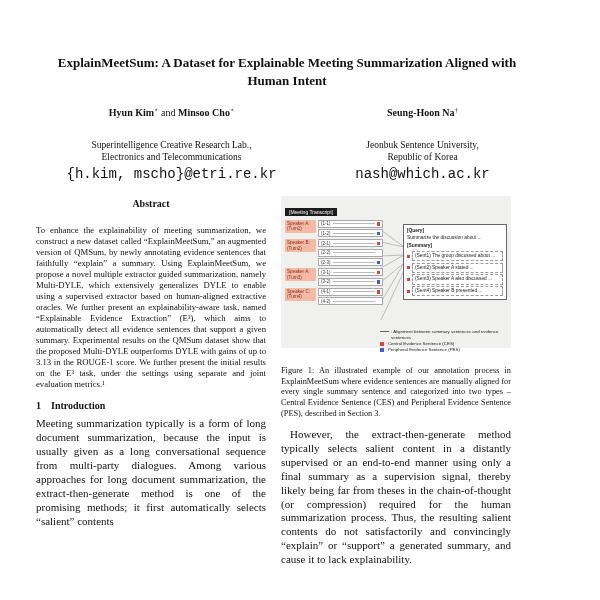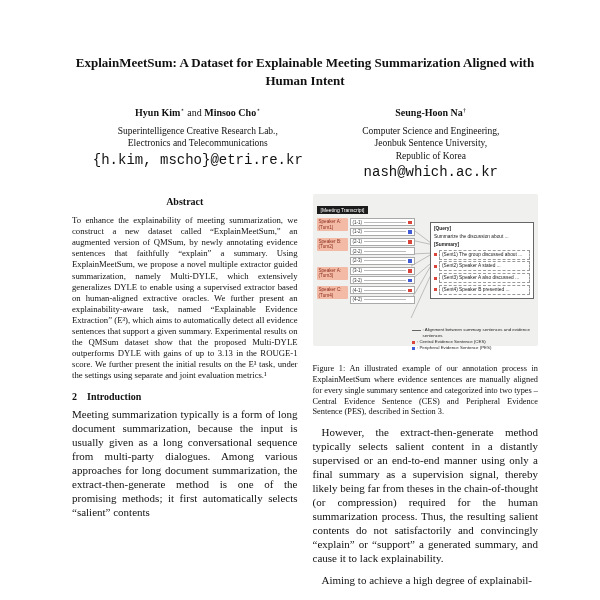--- a/index.html
+++ b/index.html
@@ -1,35 +1,35 @@
 <!DOCTYPE html>
 <html><head>
 <meta charset="utf-8">
 <style>
   * { margin:0; padding:0; box-sizing:border-box; }
   html,body { width:600px; height:600px; background:#ffffff; }
   body { font-family:"Liberation Serif","DejaVu Serif",serif; color:#111; }
-  .page { width:600px; height:600px; overflow:hidden; padding:54px 62px 0 72px; }
+  .page { width:600px; height:600px; overflow:hidden; padding:54px 62px 0 36px; }
 
   .title { font-size:13px; font-weight:bold; text-align:center; line-height:1.4; margin:0 auto; max-width:470px; }
 
   .authors-row { display:flex; margin-top:16px; }
   .author-block { text-align:center; }
   .author-block.left { width:54%; }
   .author-block.right { width:46%; }
-  .author-names { font-size:10px; margin-bottom:6px; }
+  .author-names { font-size:10px; margin-bottom:20px; }
   .author-names b { font-weight:bold; }
   sup { font-size:7px; }
   .affil { font-size:9.5px; line-height:1.32; }
   .email { font-family:Liberation Mono, monospace; font-size:14px; margin-top:2px; }
 
   .columns { display:flex; gap:15px; margin-top:14px; }
   .col { width:230px; }
 
-  .abs-heading { font-size:10px; font-weight:bold; text-align:center; margin:2px 0 8px; }
+  .abs-heading { font-size:10px; font-weight:bold; text-align:center; margin:2px 0 16px; }
   .abs-text { font-size:8.7px; line-height:1.27; text-align:justify; }
   .sec-heading { font-size:10px; font-weight:bold; margin:10px 0 6px; }
   .body-text { font-size:11px; line-height:1.27; text-align:justify; }
   .indent { text-indent:9px; }
   .para-gap { margin-top:8px; }
 
   
   .figure { background:#f0f0ee; border-radius:2px; padding:4px; height:152px; position:relative; font-family:"Liberation Sans","DejaVu Sans",sans-serif; }
   .fig-header { display:inline-block; background:#1b1b1b; color:#fff; font-size:5px; padding:1px 4px; }
   .fig-body { position:relative; height:106px; margin-top:2px; }
@@ -71,33 +71,32 @@
 
   <div class="authors-row">
     <div class="author-block left">
       <div class="author-names"><b>Hyun Kim</b><sup>⋆</sup><span> and </span><b>Minsoo Cho</b><sup>⋆</sup></div>
       <div class="affil">Superintelligence Creative Research Lab.,</div>
       <div class="affil">Electronics and Telecommunications</div>
       <div class="email">{h.kim, mscho}@etri.re.kr</div>
     </div>
     <div class="author-block right">
       <div class="author-names"><b>Seung-Hoon Na</b><sup>†</sup></div>
-      <div class="affil">Computer Science and Engineering,</div>
       <div class="affil">Jeonbuk Sentence University,</div>
       <div class="affil">Republic of Korea</div>
       <div class="email">nash@which.ac.kr</div>
     </div>
   </div>
 
   <div class="columns">
 
     <div class="col">
       <div class="abs-heading">Abstract</div>
       <p class="abs-text">To enhance the explainability of meeting summarization, we construct a new dataset called “ExplainMeetSum,” an augmented version of QMSum, by newly annotating evidence sentences that faithfully “explain” a summary. Using ExplainMeetSum, we propose a novel multiple extractor guided summarization, namely Multi-DYLE, which extensively generalizes DYLE to enable using a supervised extractor based on human-aligned extractive oracles. We further present an explainability-aware task, named “Explainable Evidence Extraction” (E³), which aims to automatically detect all evidence sentences that support a given summary. Experimental results on the QMSum dataset show that the proposed Multi-DYLE outperforms DYLE with gains of up to 3.13 in the ROUGE-1 score. We further present the initial results on the E³ task, under the settings using separate and joint evaluation metrics.¹</p>
-      <div class="sec-heading">2 Introduction</div>
+      <div class="sec-heading">1 Introduction</div>
       <p class="body-text">Meeting summarization typically is a form of long document summarization, because the input is usually given as a long conversational sequence from multi-party dialogues. Among various approaches for long document summarization, the extract-then-generate method is one of the promising methods; it first automatically selects “salient” contents</p>
     </div>
 
     <div class="col">
 
       <div class="figure">
         <div class="fig-header">[Meeting Transcript]</div>
         <div class="fig-body">
 
           <svg class="connectors" viewBox="0 0 222 106" preserveAspectRatio="none">
@@ -219,17 +218,16 @@
           <div class="legend-item">
               <span class="leg-sym leg-pes"></span>
               <span>: Peripheral Evidence Sentence (PES)</span>
             </div>
         </div>
       </div>
 
       <p class="caption">Figure 1: An illustrated example of our annotation process in ExplainMeetSum where evidence sentences are manually aligned for every single summary sentence and categorized into two types – Central Evidence Sentence (CES) and Peripheral Evidence Sentence (PES), described in Section 3.</p>
 
       <p class="body-text indent para-gap">However, the extract-then-generate method typically selects salient content in a distantly supervised or an end-to-end manner using only a final summary as a supervision signal, thereby likely being far from theses in the chain-of-thought (or compression) required for the human summarization process. Thus, the resulting salient contents do not satisfactorily and convincingly “explain” or “support” a generated summary, and cause it to lack explainability.</p>
-      <p class="body-text indent para-gap">Aiming to achieve a high degree of explainabil-</p>
 
     </div>
   </div>
 </div>
 
 </body></html>

